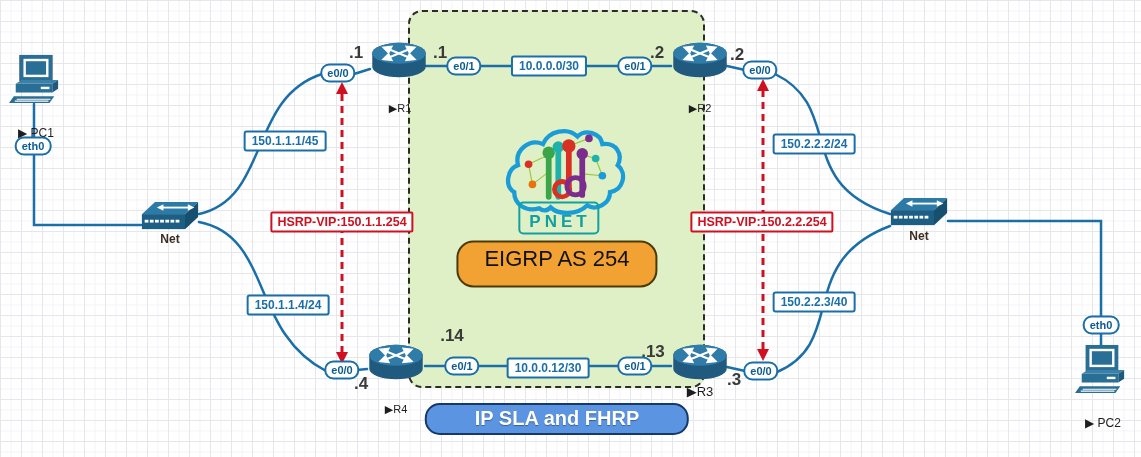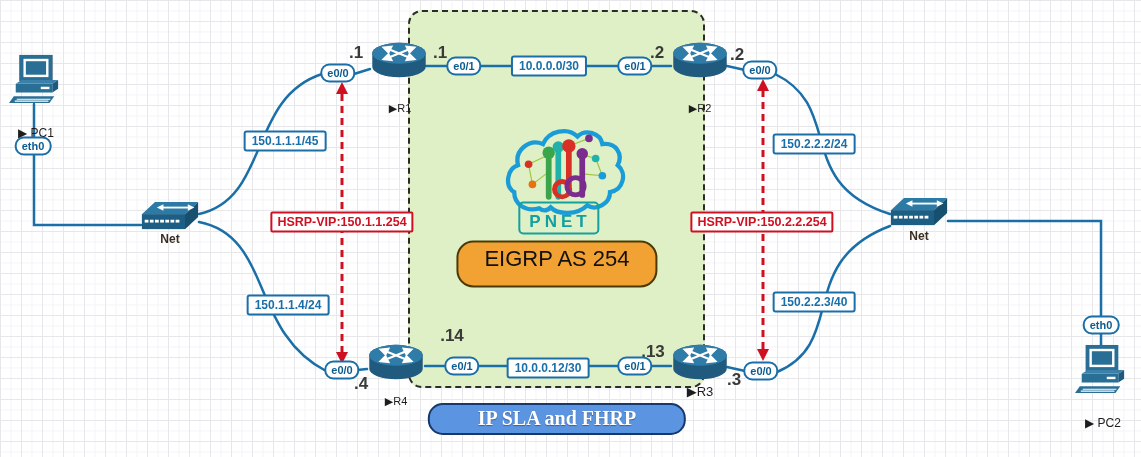--- a/index.html
+++ b/index.html
@@ -36,21 +36,20 @@
   .devlabel{color:#1d1d1d;font-size:12px;font-weight:normal;margin-top:20px;}
   .netlabel{color:#3b2f23;font-size:12px;font-weight:bold;}
   .badge-eigrp{
     background:#f2a233;border:2px solid #4a3a07;border-radius:17px;
     color:#111;font-size:22px;font-weight:normal;padding:3px 26px 14px 26px;
   }
   .badge-sla{
     background:#5b94e0;border:2px solid #16386b;border-radius:15px;
     color:#fff;font-size:20px;font-weight:bold;padding:2px 48px 3px 48px;
     text-shadow:0 1px 1px rgba(0,0,0,.35);
-    font-family:Liberation Serif, serif;
   }
   .pnetbox{
     border:2.5px solid #12a0a0;border-radius:5px;color:#12a0a0;
     font-size:17px;font-weight:bold;letter-spacing:4px;padding:8px 7px 1px 9px;
   }
   svg{display:block;}
 </style>
 </head>
 <body>
 
@@ -191,21 +190,21 @@
     <path d="M2 14 a28 11 0 0 1 56 0 v14 a28 11 0 0 1 -56 0 z" fill="#205a7e"></path>
     <ellipse cx="30" cy="14" rx="28" ry="11" fill="#2f7ca8"></ellipse>
     <g stroke="#fff" stroke-width="2.2" fill="#fff">
       <path d="M20 10 L40 18 M40 10 L20 18" fill="none"></path>
       <polygon points="14,8 22,7 19,13"></polygon>
         <polygon points="46,8 38,7 41,13"></polygon>
       <polygon points="14,20 22,21 19,15"></polygon>
         <polygon points="46,20 38,21 41,15"></polygon>
     </g>
   </svg>
-  <div class="pos devlabel" style="left:396px;top:381px;font-size:11px;">▶R4</div>
+  <div class="pos devlabel" style="left:396px;top:389px;font-size:11px;">▶R4</div>
   <div class="pos octet" style="left:361px;top:384px;">.4</div>
   <div class="pos octet" style="left:440px;top:336px;margin-left:12px;">.14</div>
   <div class="pos pill" style="left:342px;top:370px;">e0/0</div>
   <div class="pos pill" style="left:462px;top:366px;">e0/1</div>
 
   <svg class="tl" width="58" height="42" viewBox="0 0 60 44" style="left:671px;top:342px;">
     <path d="M2 14 a28 11 0 0 1 56 0 v14 a28 11 0 0 1 -56 0 z" fill="#205a7e"></path>
     <ellipse cx="30" cy="14" rx="28" ry="11" fill="#2f7ca8"></ellipse>
     <g stroke="#fff" stroke-width="2.2" fill="#fff">
       <path d="M20 10 L40 18 M40 10 L20 18" fill="none"></path>

